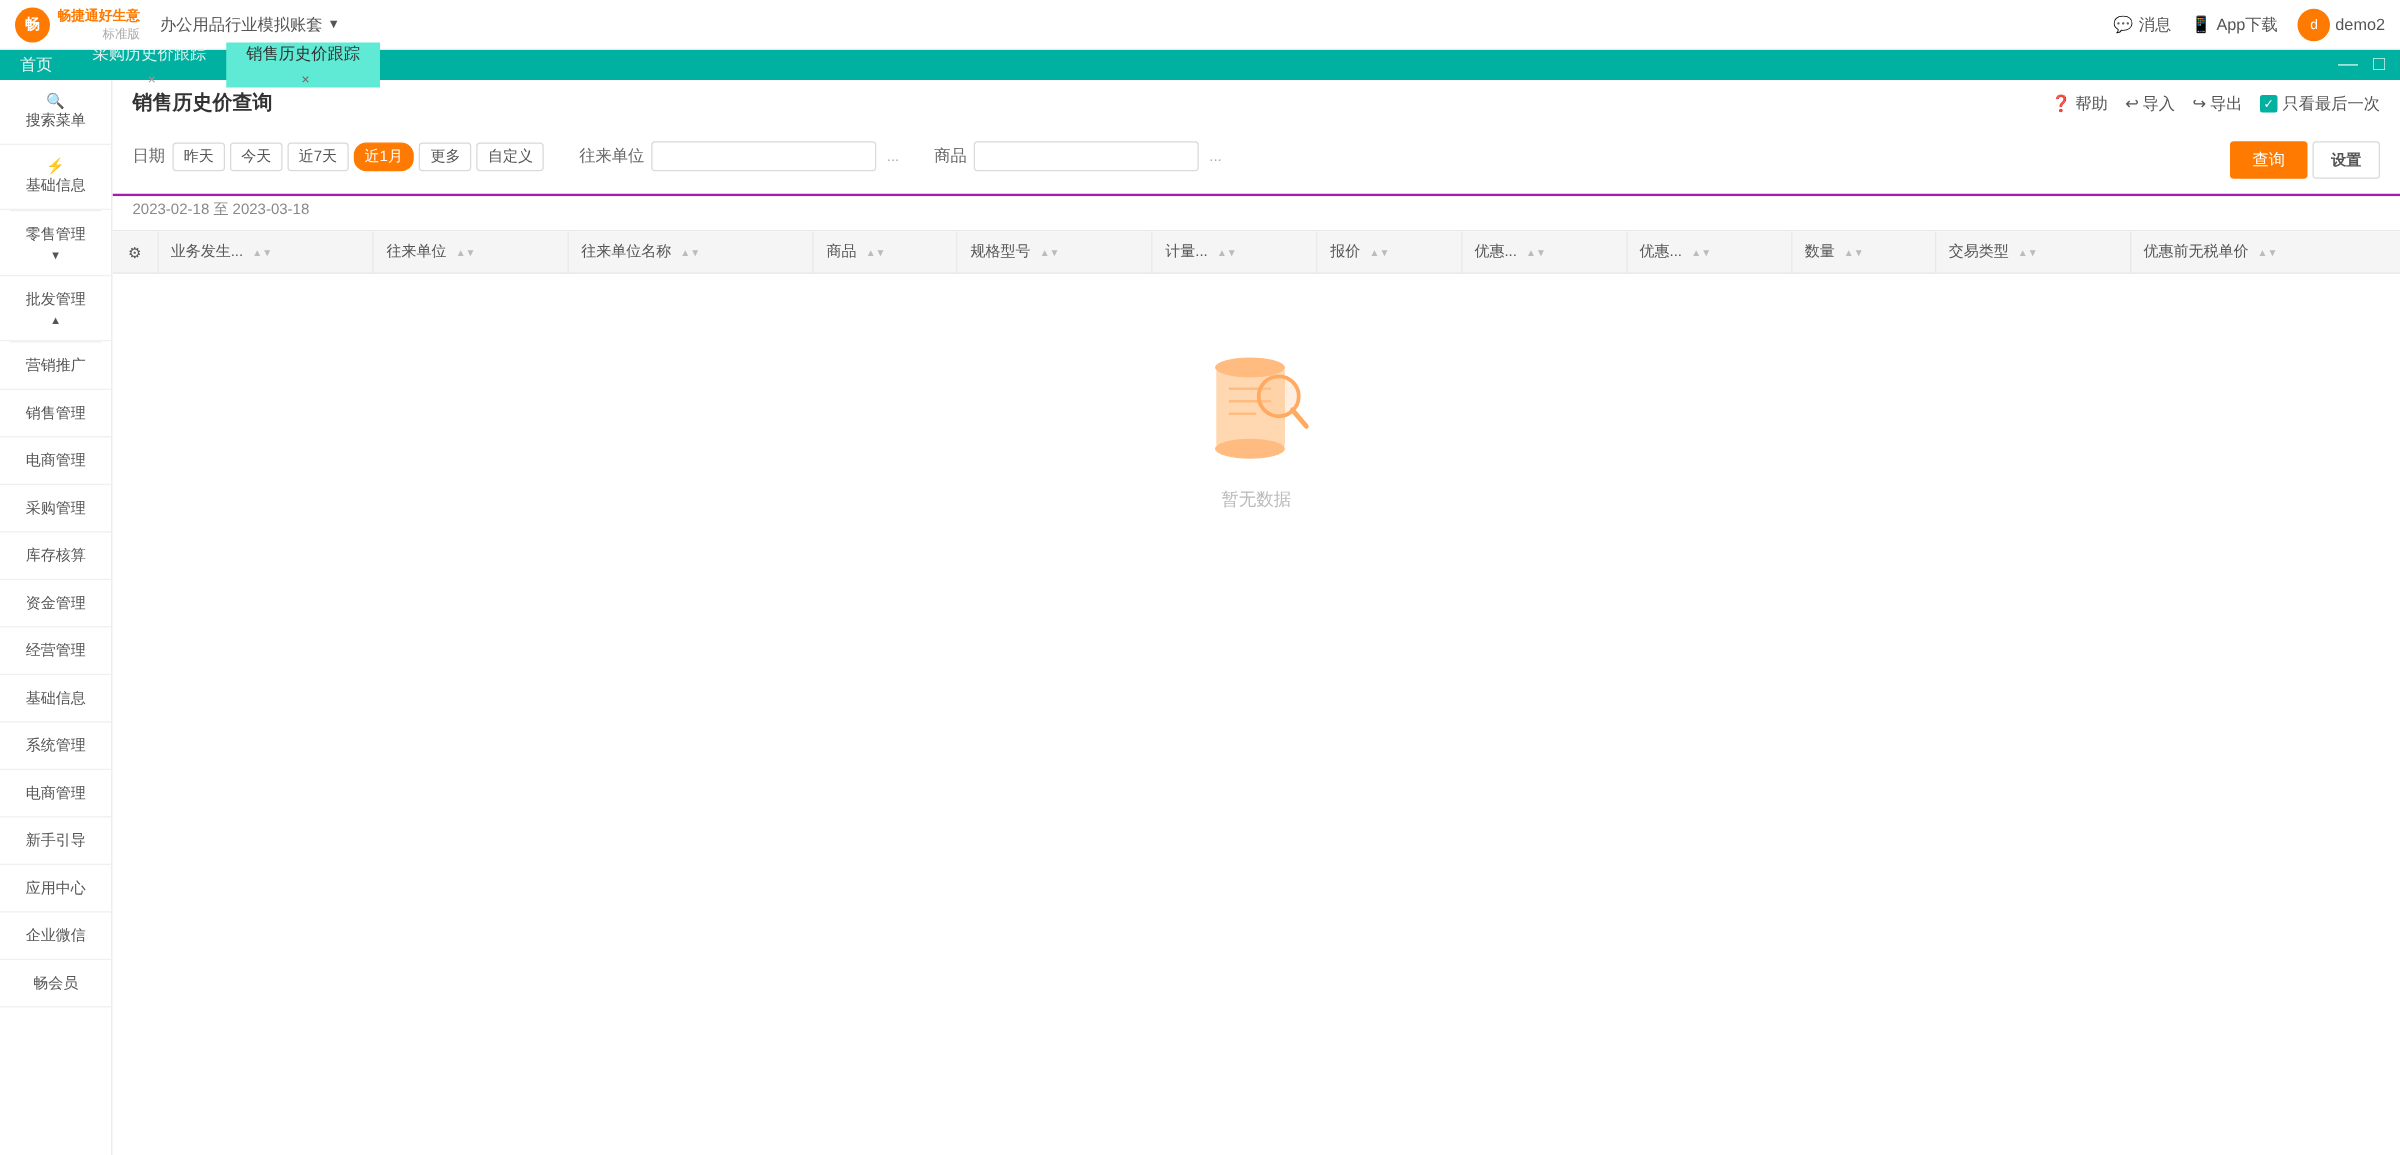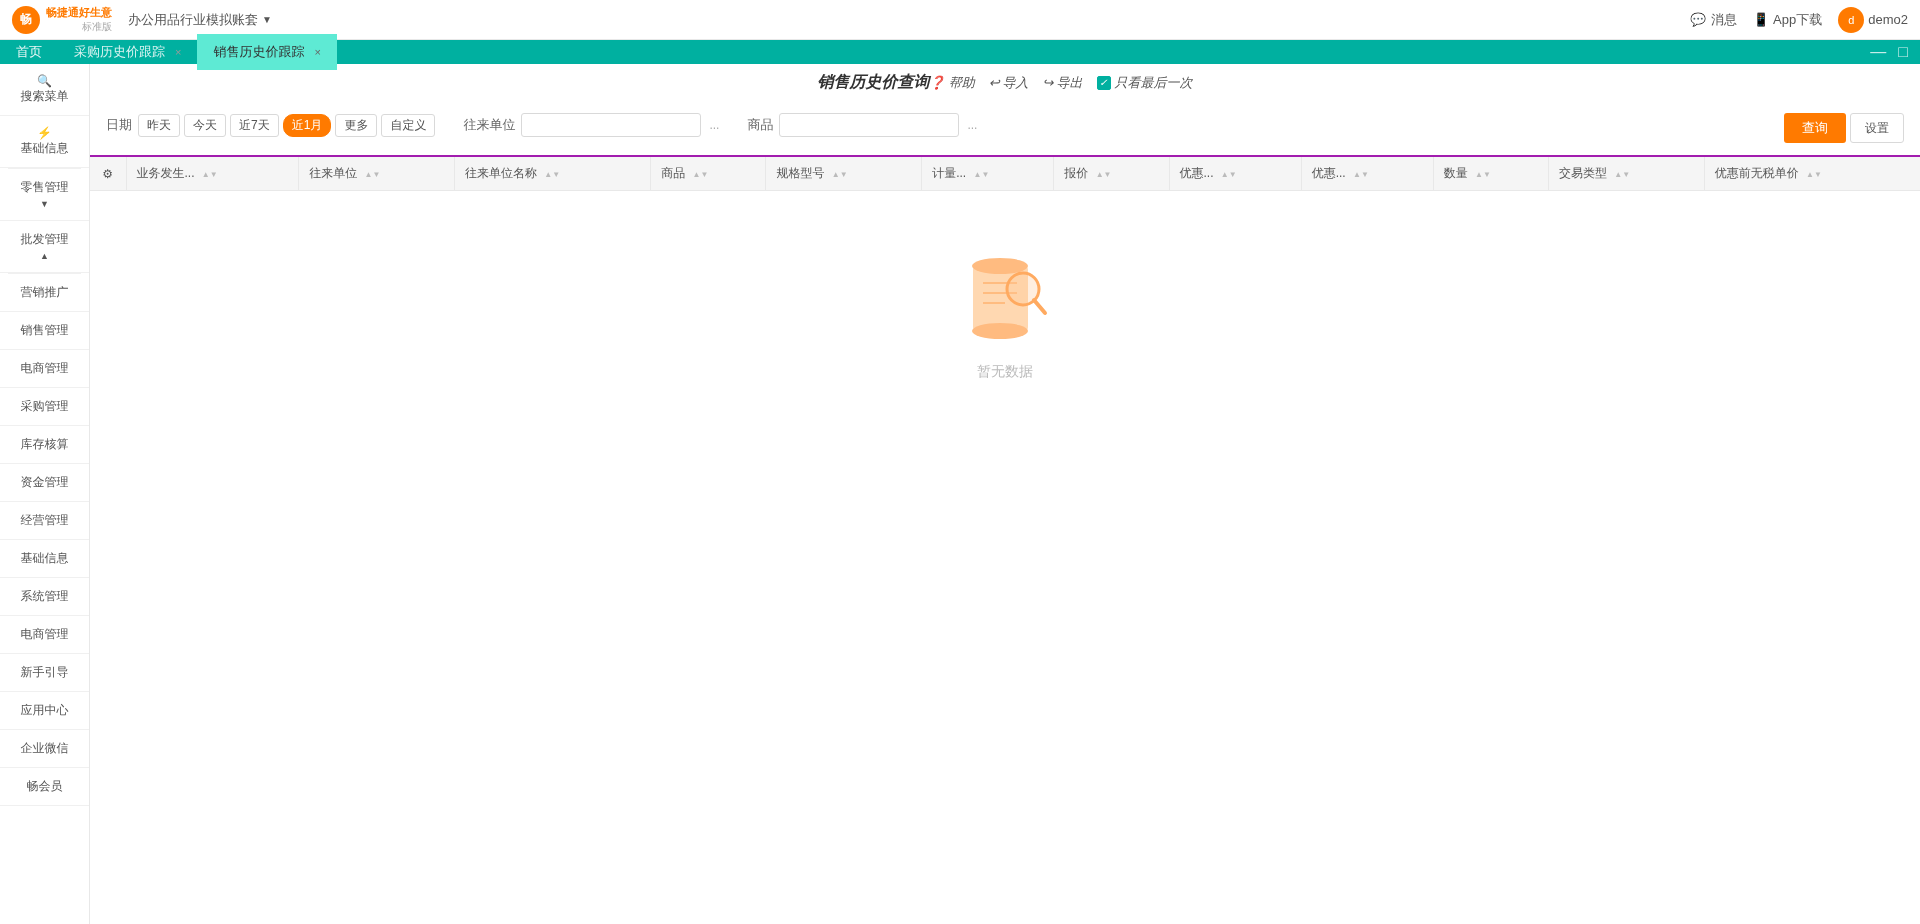--- a/index.html
+++ b/index.html
@@ -10,21 +10,21 @@
     .top-bar-left { display: flex; align-items: center; gap: 8px; }
     .logo-area { display: flex; align-items: center; gap: 6px; }
     .logo-circle { width: 28px; height: 28px; background: #ff7a00; border-radius: 50%; display: flex; align-items: center; justify-content: center; color: white; font-size: 12px; font-weight: bold; }
     .top-selector { display: flex; align-items: center; gap: 4px; color: #555; font-size: 13px; cursor: pointer; padding: 0 8px; }
     .top-bar-right { display: flex; align-items: center; gap: 16px; color: #555; font-size: 13px; }
     .top-bar-right-item { display: flex; align-items: center; gap: 4px; cursor: pointer; }
     .avatar { width: 26px; height: 26px; border-radius: 50%; background: #ff7a00; display: flex; align-items: center; justify-content: center; color: white; font-size: 11px; }
 
     
     .tab-bar { height: 24px; background: #00b0a0; display: flex; align-items: center; padding: 0 0; flex-shrink: 0; }
-    .tab-item { height: 36px; display: flex; align-items: center; padding: 0 16px; cursor: pointer; color: rgba(255,255,255,0.85); font-size: 13px; gap: 6px; position: relative; }
+    .tab-item { height: 36px; display: flex; align-items: center; padding: 0 16px; cursor: pointer; color: rgba(255,255,255,0.85); font-size: 13px; gap: 6px; position: relative; flex-direction: column; }
     .tab-item.active { background: #5eead4; color: #333; }
     .tab-item .tab-close { font-size: 11px; color: #999; cursor: pointer; margin-left: 4px; }
     .tab-item.active .tab-close { color: #666; }
     .tab-home { padding: 0 16px; color: rgba(255,255,255,0.9); font-size: 13px; cursor: pointer; }
     .tab-right { margin-left: auto; display: flex; align-items: center; padding-right: 8px; gap: 4px; }
     .tab-right-btn { color: rgba(255,255,255,0.8); cursor: pointer; font-size: 16px; padding: 4px; }
 
     
     .main-area { flex: 1; display: flex; flex-direction: row; overflow: hidden; }
 
@@ -41,26 +41,26 @@
     .filter-row { display: flex; align-items: center; gap: 8px; flex-wrap: wrap; flex: 1; }
     .filter-group { display: flex; align-items: center; gap: 6px; }
     .filter-label { color: #666; font-size: 13px; white-space: nowrap; }
     .date-btns { display: flex; align-items: center; gap: 4px; }
     .date-btn { padding: 2px 8px; border: 1px solid #d9d9d9; border-radius: 3px; cursor: pointer; font-size: 12px; color: #555; background: #fff; }
     .date-btn.active { background: #ff7a00; color: #fff; border-color: #ff7a00; border-radius: 10px; }
     .filter-input { border: 1px solid #d9d9d9; border-radius: 3px; padding: 4px 8px; font-size: 12px; color: #333; min-width: 200px; background: #fff; outline: none; }
     .filter-input-dots { color: #aaa; font-size: 12px; margin-left: 2px; }
     .filter-actions { display: flex; flex-direction: row; gap: 4px; flex-shrink: 0; }
     .btn-query { background: #ff7a00; color: #fff; border: none; border-radius: 3px; padding: 6px 18px; cursor: pointer; font-size: 13px; }
-    .btn-settings { background: #fff; color: #555; border: 1px solid #d9d9d9; border-radius: 3px; padding: 4px 14px; cursor: pointer; font-size: 12px; text-align: center; }
+    .btn-settings { background: #fff; color: #555; border: 1px solid #d9d9d9; border-radius: 3px; padding: 4px 14px; cursor: pointer; font-size: 12px; text-align: center; font-weight: bold; }
     .checkbox-label { display: flex; align-items: center; gap: 4px; cursor: pointer; }
     .checkbox-checked { width: 14px; height: 14px; background: #00b0a0; border: 1px solid #00b0a0; border-radius: 2px; display: flex; align-items: center; justify-content: center; color: white; font-size: 10px; }
 
     
-    .page-header-row { background: #fff; padding: 8px 16px; display: flex; align-items: center; justify-content: center; flex-shrink: 0; font-style: italic; }
+    .page-header-row { background: #fff; padding: 8px 16px; display: flex; align-items: center; justify-content: space-between; flex-shrink: 0; }
     .page-header-title { font-size: 16px; font-weight: bold; color: #333; }
     .page-header-actions { display: flex; align-items: center; gap: 14px; color: #555; font-size: 13px; }
     .page-header-action { display: flex; align-items: center; gap: 3px; cursor: pointer; }
 
     
     .table-container { flex: 1; overflow: auto; background: #fff; margin: 0; }
     table { width: 100%; border-collapse: collapse; font-size: 12px; }
     thead tr { background: #f5f5f5; }
     th { padding: 8px 10px; text-align: left; color: #555; font-weight: normal; border-bottom: 1px solid #e8e8e8; border-right: 1px solid #e8e8e8; white-space: nowrap; cursor: pointer; user-select: none; }
     th .sort-arrows { display: inline-flex; flex-direction: column; margin-left: 4px; font-size: 8px; color: #bbb; }
@@ -239,20 +239,23 @@
           <input class="filter-input" type="text" style="min-width: 180px;">
           <span class="filter-input-dots">...</span>
         </div>
       </div>
       <div class="filter-actions">
         <button class="btn-query">查询</button>
         <button class="btn-settings">设置</button>
       </div>
     </div>
 
+    <div style="background:#fff; padding: 2px 16px 8px 16px; font-size:12px; color:#888; border-bottom:1px solid #e8e8e8;">
+      <span>2023-02-18 至 2023-03-18</span>
+    </div>
 
     <div class="table-container">
       <table>
         <thead>
           <tr>
             <th class="gear-col">
               <span>⚙</span>
             </th>
             <th>
               <span>业务发生...</span>

